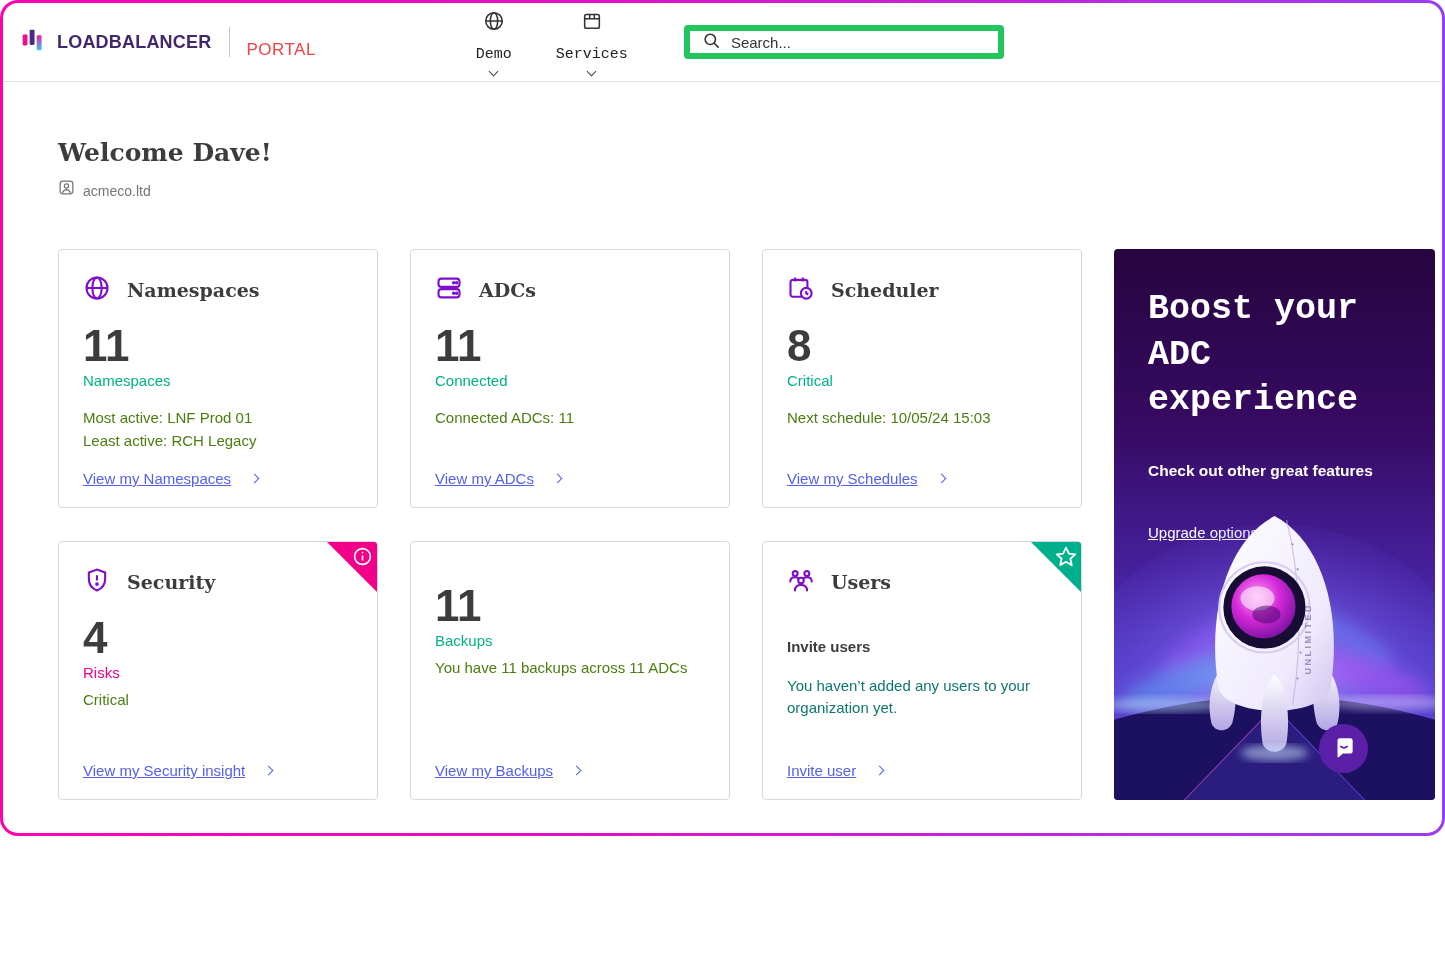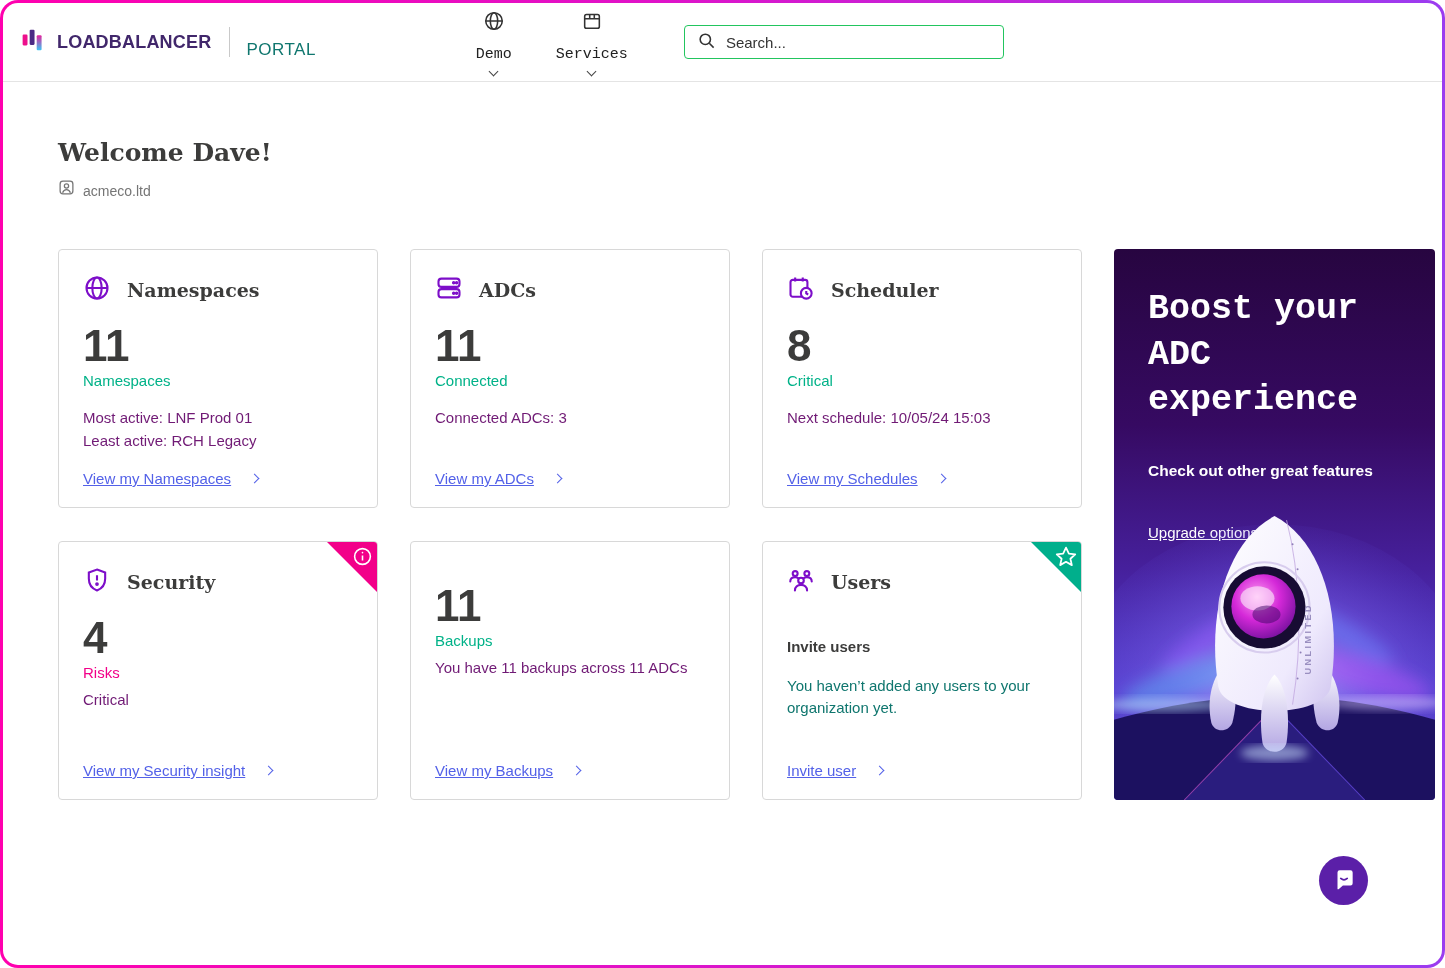--- a/index.html
+++ b/index.html
@@ -1,33 +1,33 @@
 <!DOCTYPE html>
 <html><head>
 <meta charset="utf-8">
 <style>
   * { margin:0; padding:0; box-sizing:border-box; }
   html,body { width:1445px; height:968px; background:#fff; font-family:"Liberation Sans", sans-serif; }
-  .frame { position:absolute; inset:0; width:1445px; height:968px;
+  .frame { position:absolute; inset:0; width:1445px; height:836px;
            background:linear-gradient(90deg,#ff00ae 0%,#e012c8 45%,#9b3cf0 100%);
            border-radius:18px; padding:3px; }
   .page { position:relative; width:100%; height:100%; background:#fff; border-radius:15px; overflow:hidden; }
 
   
   header { height:79px; display:flex; align-items:center; border-bottom:1px solid #e4e4e4; padding:0 24px 0 18px; }
   .brand { display:flex; align-items:center; gap:10px; cursor:pointer; }
   .logo-text { font-size:18px; font-weight:700; letter-spacing:.2px; color:#41276b; }
   .brand-divider { width:1px; height:30px; background:#c9c9c9; margin:0 6px 0 8px; }
-  .portal { font-size:17px; color:#0f766e; letter-spacing:.5px;margin-top:15px; }
+  .portal { font-size:17px; color:#ef4444; letter-spacing:.5px;margin-top:15px; }
   .nav { display:flex; align-items:center; gap:44px; margin-left:160px; }
   .dropdown { display:flex; align-items:center; gap:9px; background:none; border:none; font-size:15px; color:#222;
               font-family:Liberation Mono, monospace; cursor:pointer;flex-direction:column; }
   .chev-down { width:7px; height:7px; border-right:1.7px solid #444; border-bottom:1.7px solid #444;
                transform:rotate(45deg); margin-top:-4px; }
-  .search { display:flex; align-items:center; gap:10px; width:320px; height:34px; border:1px solid #22c55e;
+  .search { display:flex; align-items:center; gap:10px; width:320px; height:34px; border:6px solid #22c55e;
             border-radius:4px; padding:0 12px; margin-left:56px; background:#fff; }
   .search input { border:none; outline:none; flex:1; font-size:15px; color:#222; font-family:"Liberation Sans", sans-serif; }
   .search input::placeholder { color:#333; opacity:1; }
 
   
   main { padding:0 0 0 55px; }
   h1 { font-family:"DejaVu Serif", serif; font-size:25px; font-weight:700; color:#3c3c3b; margin:56px 0 12px; }
   .org-row { display:flex; align-items:flex-end; gap:8px; font-size:14px; color:#757575; }
 
   .grid { margin-top:50px; display:grid; grid-template-columns:320px 320px 320px 321px; grid-template-rows:259px 259px;
@@ -35,21 +35,21 @@
 
   .card { position:relative; background:#fff; border:1px solid #d8d8d8; border-radius:4px;
           padding:24px 24px 20px; display:flex; flex-direction:column; overflow:hidden; }
   .card-head { display:flex; align-items:center; gap:16px; }
   .card-head svg { flex:0 0 auto; }
   .card-title { font-family:"DejaVu Serif", serif; font-size:19px; font-weight:700; color:#3c3c3b; }
   .big-num { font-size:44px; font-weight:700; color:#3c3c3b; line-height:1; margin-top:18px; }
   .count-label { font-size:15px; margin-top:4px; }
   .teal { color:#00b288; }
   .pinktxt { color:#f20089; }
-  .card-body { font-size:15px; color:#701a75; line-height:1.5; margin-top:18px; }
+  .card-body { font-size:15px; color:#4d7c0f; line-height:1.5; margin-top:18px; }
   .card-body.tight { margin-top:8px; }
   .spacer { flex:1; }
   .card-link { display:flex; align-items:center; gap:20px; color:#5361e8; font-size:15px; font-weight:500;
                text-decoration:none; cursor:pointer; }
   .card-link .label { text-decoration:underline; }
   .chev-right { width:7px; height:7px; border-right:1.8px solid #5361e8; border-top:1.8px solid #5361e8;
                 transform:rotate(45deg); }
   .ribbon { position:absolute; top:0; right:0; width:50px; height:50px;
             clip-path:polygon(0 0,100% 0,100% 100%); }
   .ribbon.pink { background:#f20089; }
@@ -184,21 +184,21 @@
               <circle cx="16" cy="7.5" r="0.6" fill="#7d0ec9"></circle>
                   <circle cx="18.5" cy="7.5" r="0.6" fill="#7d0ec9"></circle>
               <circle cx="16" cy="16.5" r="0.6" fill="#7d0ec9"></circle>
                   <circle cx="18.5" cy="16.5" r="0.6" fill="#7d0ec9"></circle>
             </svg>
           </span>
           <span class="card-title">ADCs</span>
         </div>
         <div class="big-num">11</div>
         <div class="count-label teal">Connected</div>
-        <div class="card-body">Connected ADCs: 3</div>
+        <div class="card-body">Connected ADCs: 11</div>
         <div class="spacer"></div>
         <a class="card-link">
           <span class="label">View my ADCs</span>
           <span class="chev-right"></span>
         </a>
       </section>
 
       <section class="card" style="grid-column:3;grid-row:1">
         <div class="card-head">
           <span>

